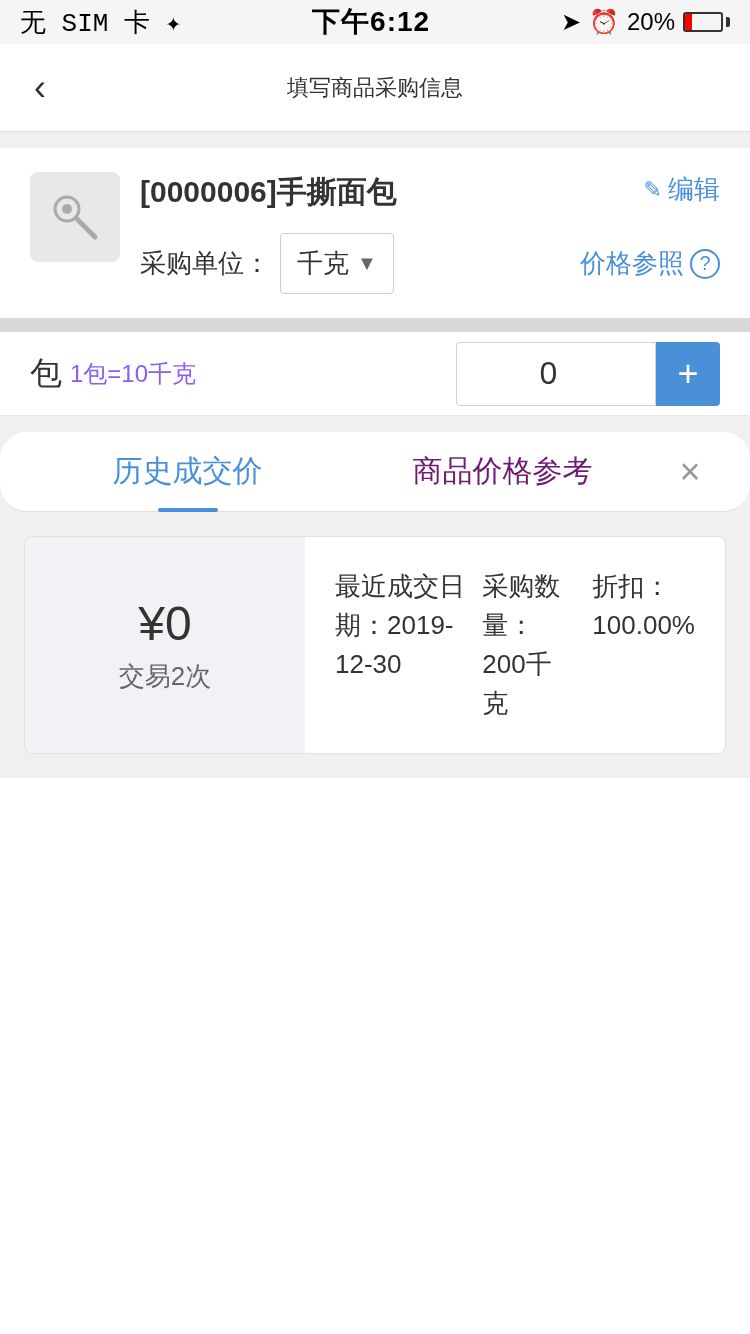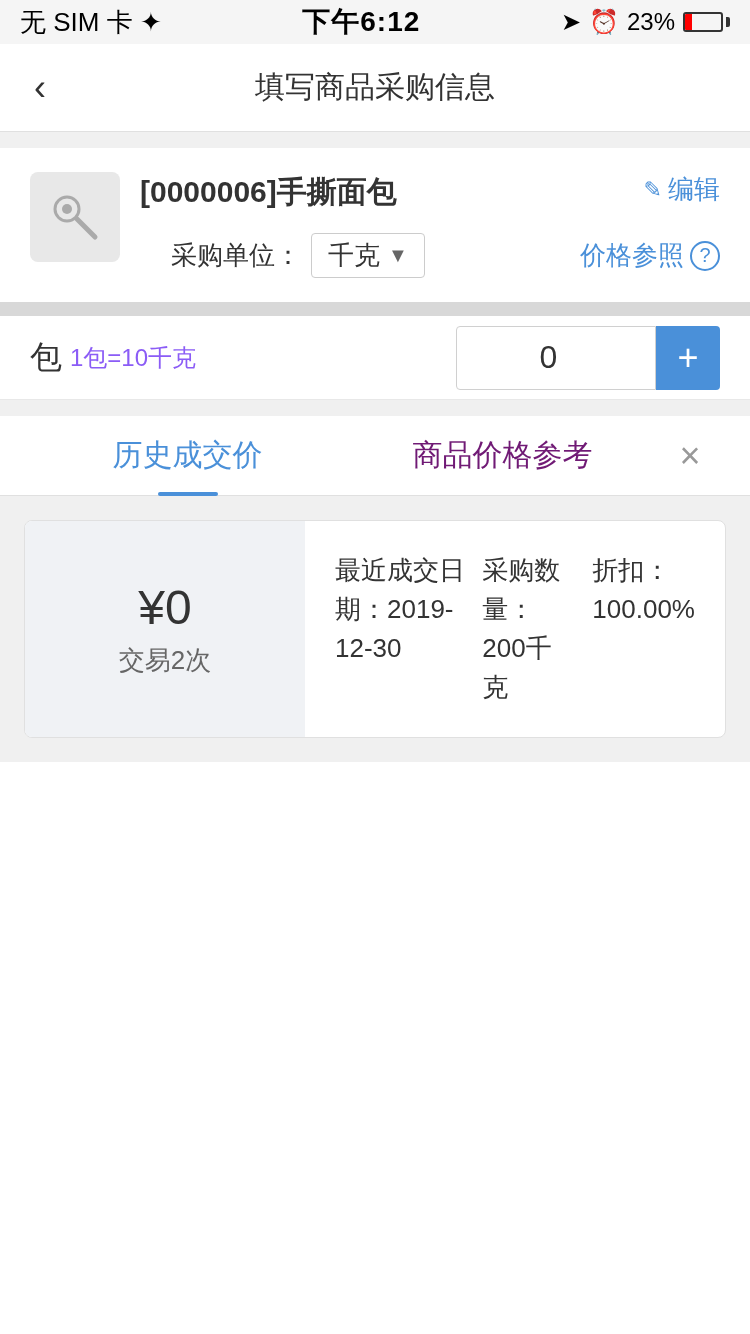--- a/index.html
+++ b/index.html
@@ -20,20 +20,21 @@
       display: flex;
       align-items: center;
       justify-content: space-between;
       padding: 0 20px;
       font-size: 26px;
     }
     .status-left {
       display: flex;
       align-items: flex-start;
       gap: 10px;
+      font-family: Liberation Mono, monospace;
     }
     .status-center {
       font-size: 28px;
       font-weight: 700;
       letter-spacing: 1px;
     }
     .status-right {
       display: flex;
       align-items: center;
       gap: 8px;
@@ -82,21 +83,21 @@
       align-items: center;
       justify-content: center;
       font-size: 36px;
       color: #333;
       cursor: pointer;
     }
     .nav-title {
       position: absolute;
       left: 50%;
       transform: translateX(-50%);
-      font-size: 30px;
+      font-size: 22px;
       font-weight: 500;
       color: #333;
       white-space: nowrap;
       font-family: Liberation Serif, serif;
     }
 
     
     .product-card {
       background: white;
       margin-top: 16px;
@@ -139,32 +140,31 @@
       gap: 6px;
       white-space: nowrap;
     }
     .edit-icon-small {
       font-size: 22px;
     }
     .product-meta {
       display: flex;
       align-items: center;
       justify-content: space-between;
-      margin-left: 31px;
     }
     .unit-label {
       font-size: 26px;
       color: #333;
     }
     .unit-select {
       display: inline-flex;
       align-items: center;
       border: 1px solid #ccc;
       border-radius: 4px;
-      padding: 4px 16px;
+      padding: 12px 16px;
       font-size: 26px;
       color: #333;
       gap: 8px;
       background: white;
     }
     .price-ref {
       font-size: 26px;
       color: #4a90d9;
       display: flex;
       align-items: center;
@@ -245,20 +245,21 @@
     
     .tab-bar {
       background: white;
       display: flex;
       align-items: center;
       border-bottom: 1px solid #e0e0e0;
       padding: 0 30px;
       height: 80px;
       margin-top: 16px;
       position: relative;
+      border-radius: 27px;
     }
     .tab-item {
       flex: 1;
       text-align: center;
       font-size: 30px;
       color: #701a75;
       height: 80px;
       display: flex;
       flex-direction: column;
       align-items: center;
@@ -344,21 +345,21 @@
 <body>
 
 <div class="status-bar">
   <div class="status-left">
     <span>无 SIM 卡 ✦</span>
   </div>
   <div class="status-center">下午6:12</div>
   <div class="status-right">
     <span>➤</span>
     <span>⏰</span>
-    <span>23%</span>
+    <span>20%</span>
     <div class="battery">
       <div class="battery-body">
         <div class="battery-fill"></div>
       </div>
       <div class="battery-nub"></div>
     </div>
   </div>
 </div>
 
 <div class="nav-bar">

